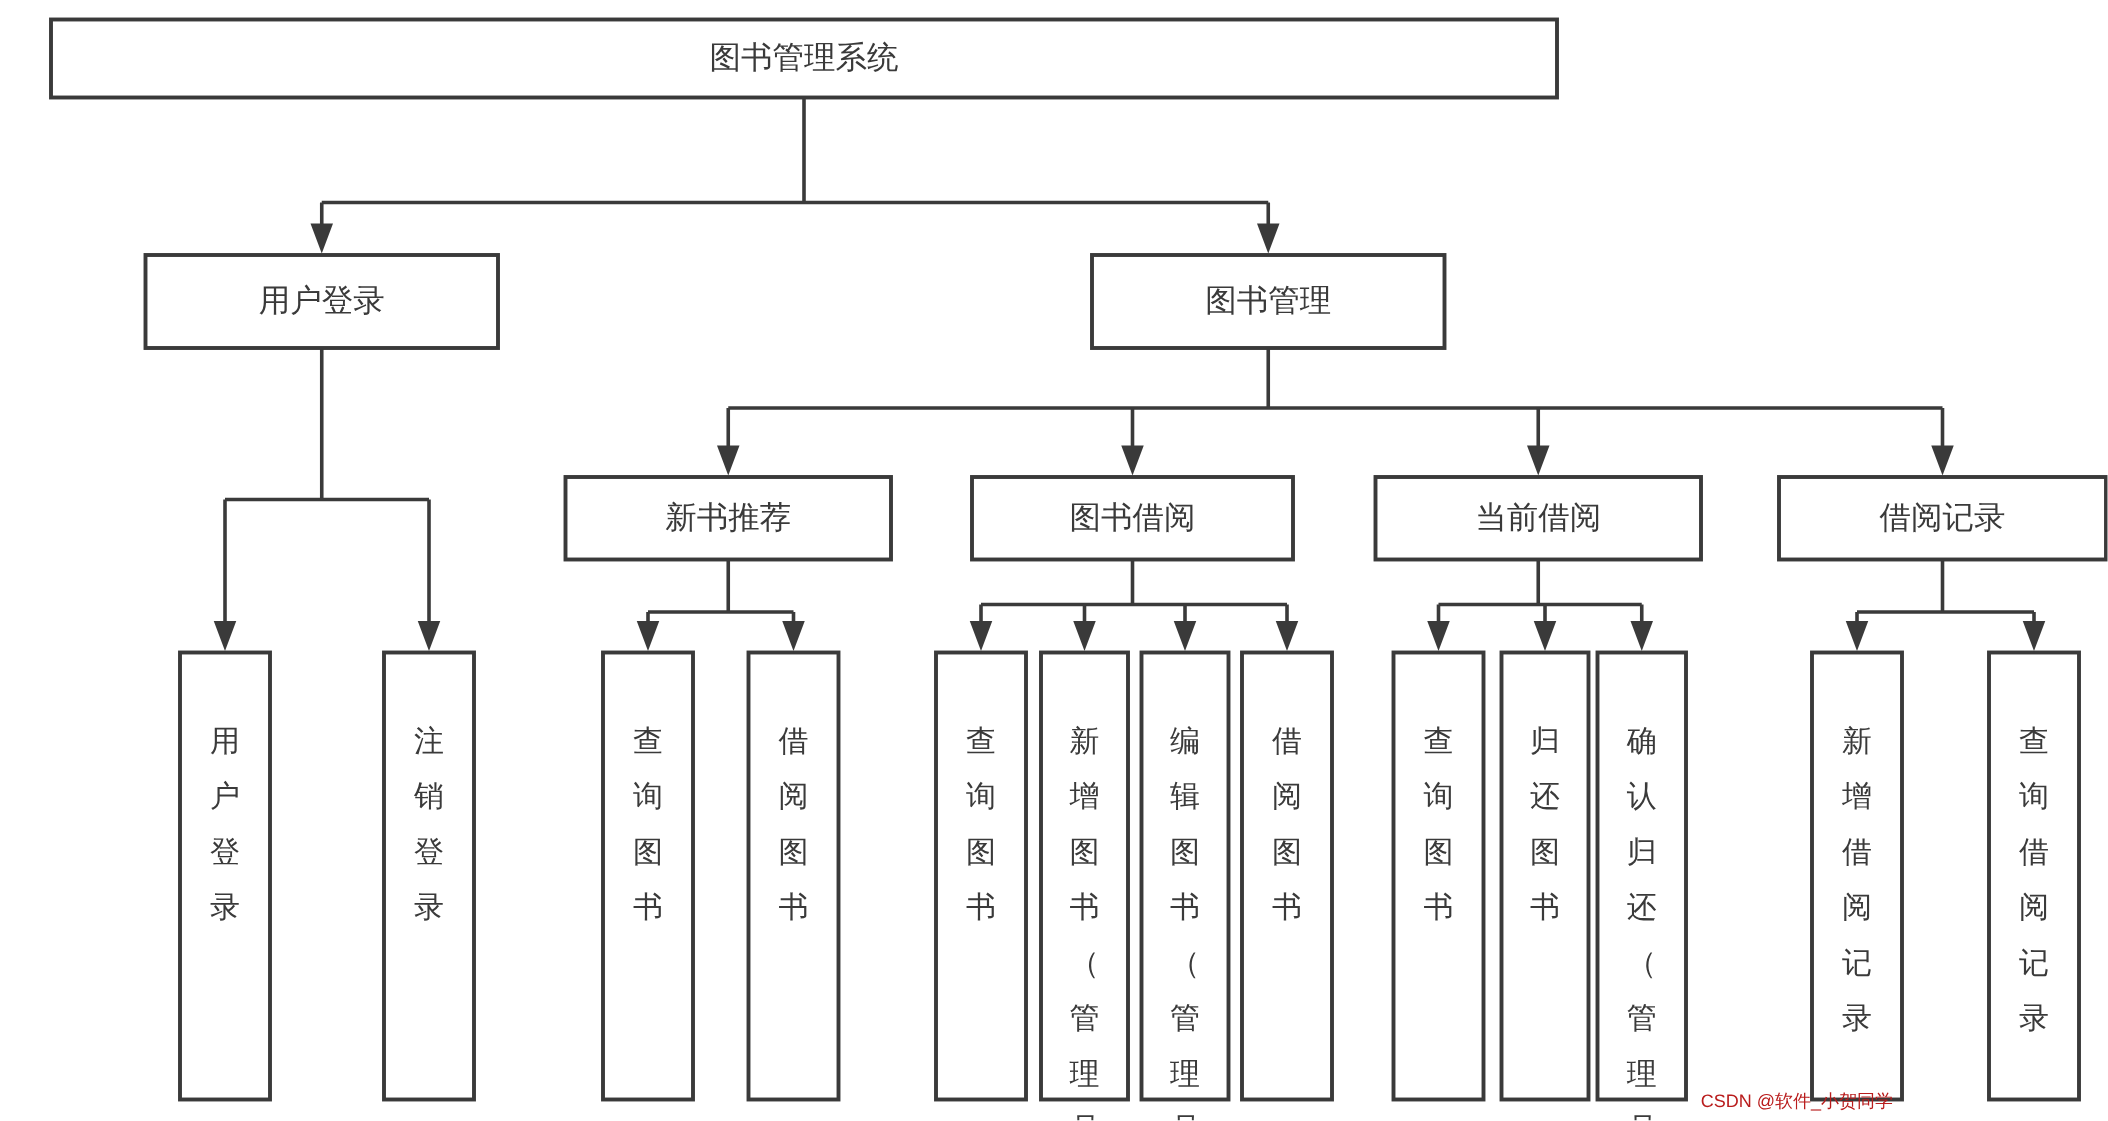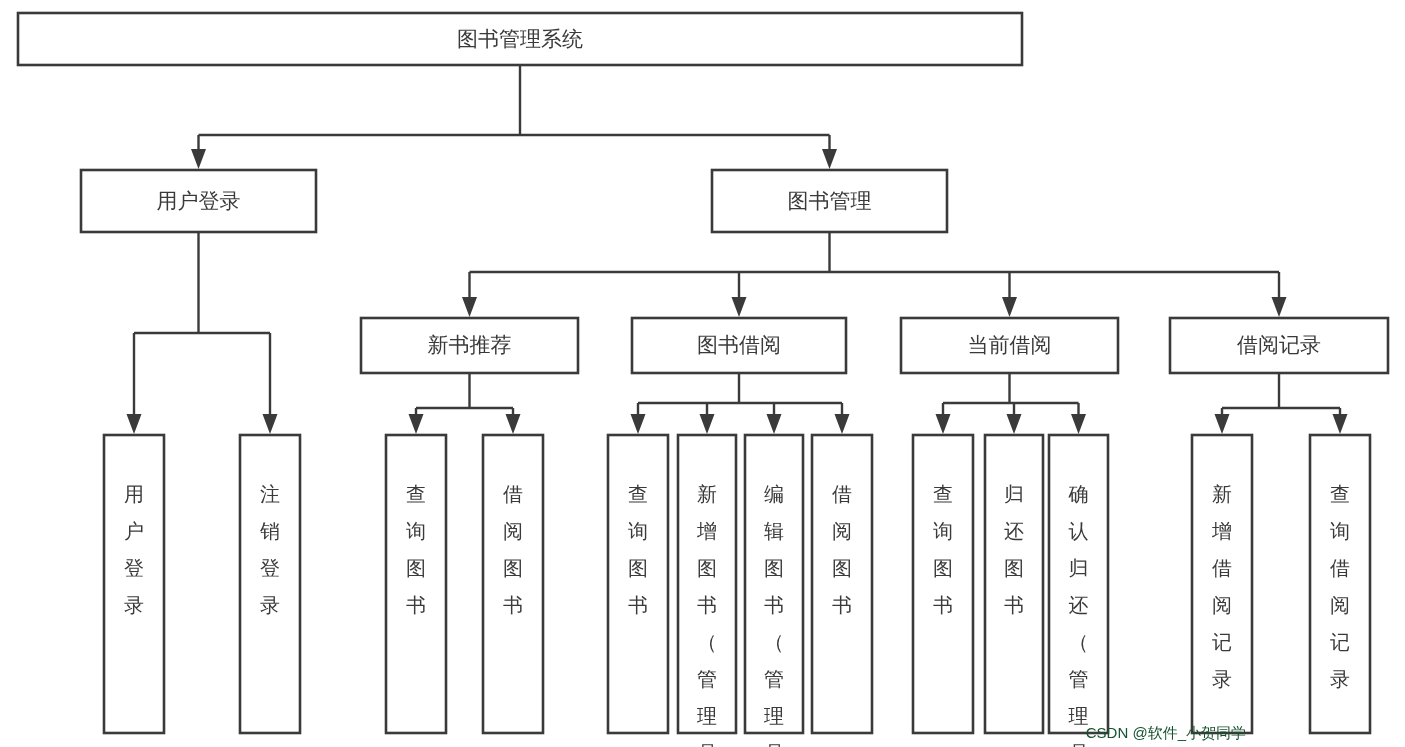--- a/index.html
+++ b/index.html
@@ -12,20 +12,21 @@
     width: 1405px;
     height: 747px;
     font-family: "Liberation Sans", "DejaVu Sans", sans-serif;
     overflow: hidden;
   }
   #diagram-root {
     position: relative;
     width: 1254px;
     height: 747px;
     background: #ffffff;
+    margin-left: 16px;
   }
   svg.flow-canvas {
     position: absolute;
     left: 0;
     top: 0;
     width: 1405px;
     height: 747px;
     display: block;
   }
   .node-box {
@@ -58,22 +59,22 @@
     stroke-linecap: butt;
   }
   .arrow-head {
     fill: #3a3a3a;
     stroke: none;
   }
   .watermark {
     position: absolute;
     right: 8px;
     bottom: 4px;
-    color: #14532d;
-    font-size: 15px;
+    color: #b91c1c;
+    font-size: 12px;
     font-family: "Liberation Sans", "DejaVu Sans", sans-serif;
     white-space: nowrap;
     user-select: none;
     pointer-events: none;
   }
 </style>
 </head>
 <body>
 
 <div id="diagram-root">

